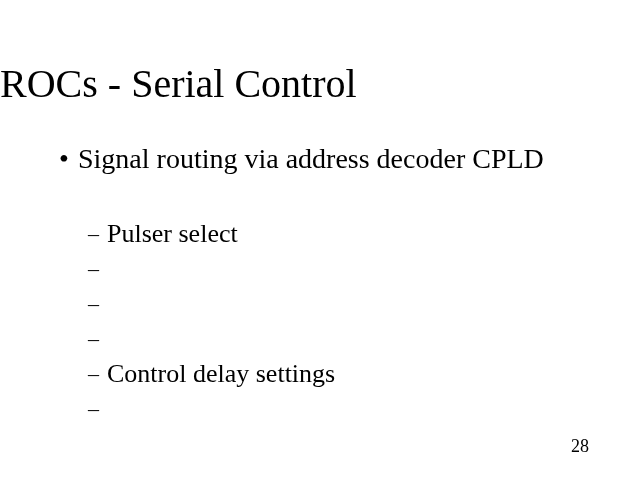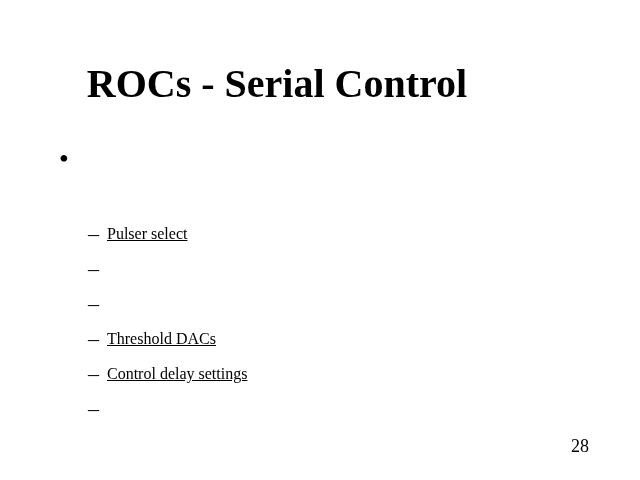--- a/index.html
+++ b/index.html
@@ -14,23 +14,23 @@
     height: 480px;
     background: #ffffff;
     color: #000000;
     font-family: "Liberation Serif", "DejaVu Serif", serif;
   }
   .title {
     position: absolute;
     top: 61px;
     left: 0;
     width: 554px;
-    text-align: center;
+    text-align: left;
     font-size: 40px;
-    font-weight: 700;
+    font-weight: 400;
     line-height: 46px;
     margin: 0;
     white-space: nowrap;
   }
   .bullet-block {
     position: absolute;
     left: 59px;
     top: 142px;
     display: flex;
     align-items: flex-start;
@@ -56,60 +56,59 @@
     height: 35px;
     align-items: flex-start;
   }
   .dash-marker {
     flex: 0 0 19px;
     width: 19px;
     font-size: 22px;
     line-height: 35px;
   }
   .sub-text {
-    font-size: 16px;
+    font-size: 26px;
     line-height: 35px;
     white-space: nowrap;
-    text-decoration: underline;
   }
   .pagenum {
     position: absolute;
     top: 437px;
     left: 571px;
     font-size: 18px;
     line-height: 18px;
   }
 </style>
 </head>
 <body>
 
 <div class="slide">
 
   <h1 class="title">ROCs - Serial Control</h1>
 
   <div class="bullet-block">
     <span class="bullet-marker">•</span>
     <div class="bullet-text">
+      <div class="bline">Signal routing via address decoder CPLD</div>
     </div>
   </div>
 
   <div class="subs">
     <div class="sub">
       <span class="dash-marker">–</span>
       <span class="sub-text">Pulser select</span>
     </div>
     <div class="sub">
       <span class="dash-marker">–</span>
     </div>
     <div class="sub">
       <span class="dash-marker">–</span>
     </div>
     <div class="sub">
       <span class="dash-marker">–</span>
-      <span class="sub-text">Threshold DACs</span>
     </div>
     <div class="sub">
       <span class="dash-marker">–</span>
       <span class="sub-text">Control delay settings</span>
     </div>
     <div class="sub">
       <span class="dash-marker">–</span>
     </div>
   </div>
 

